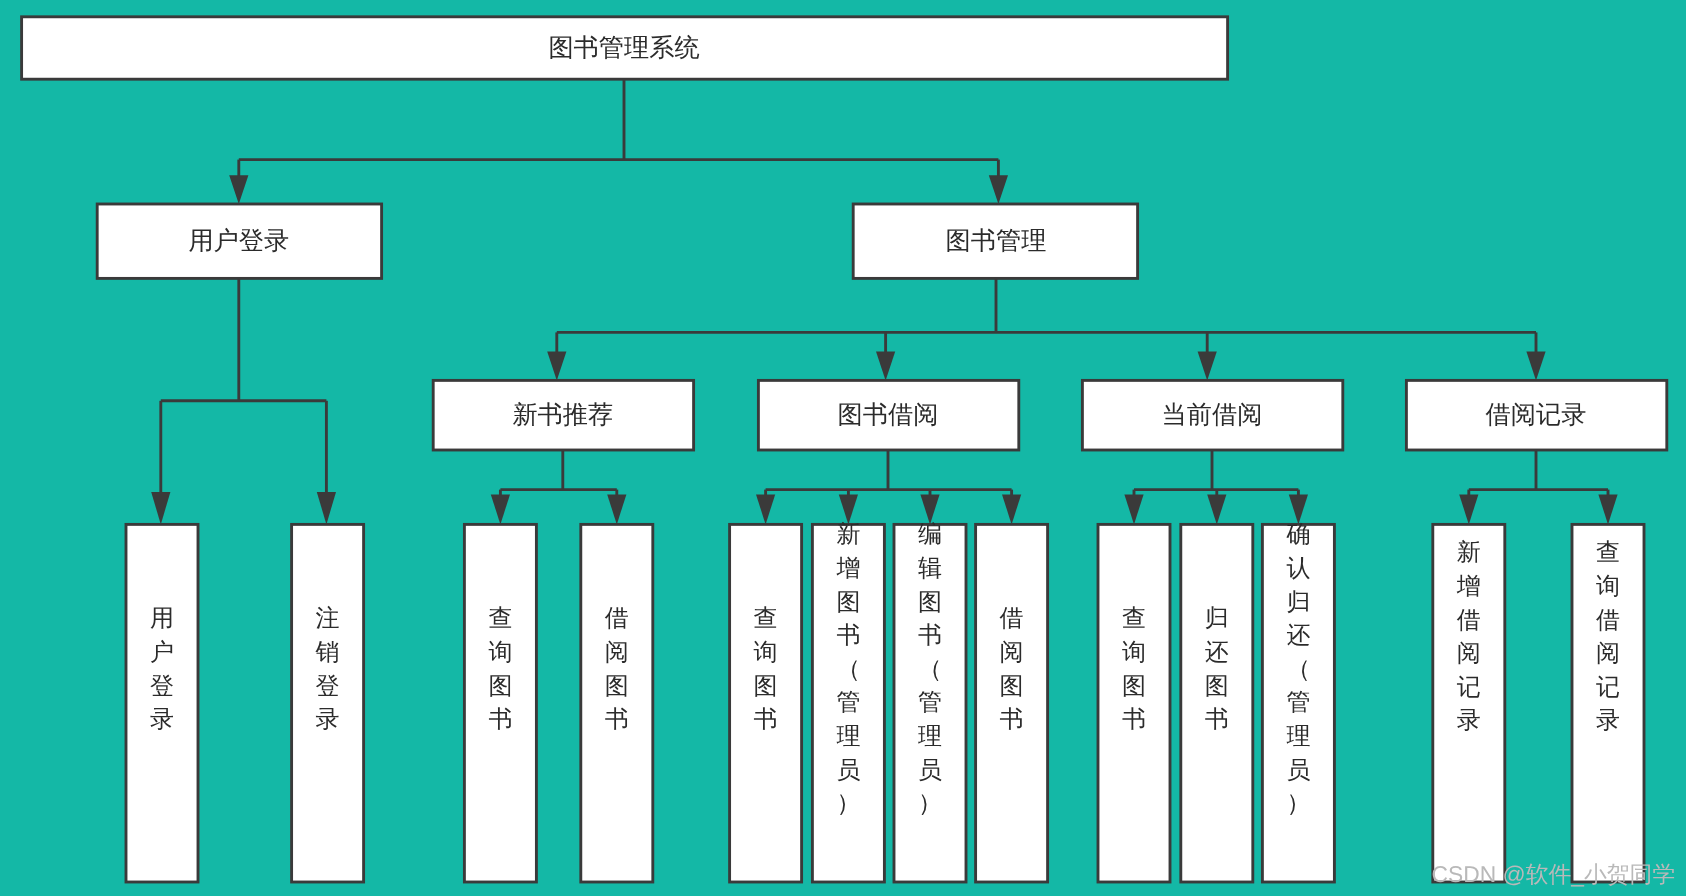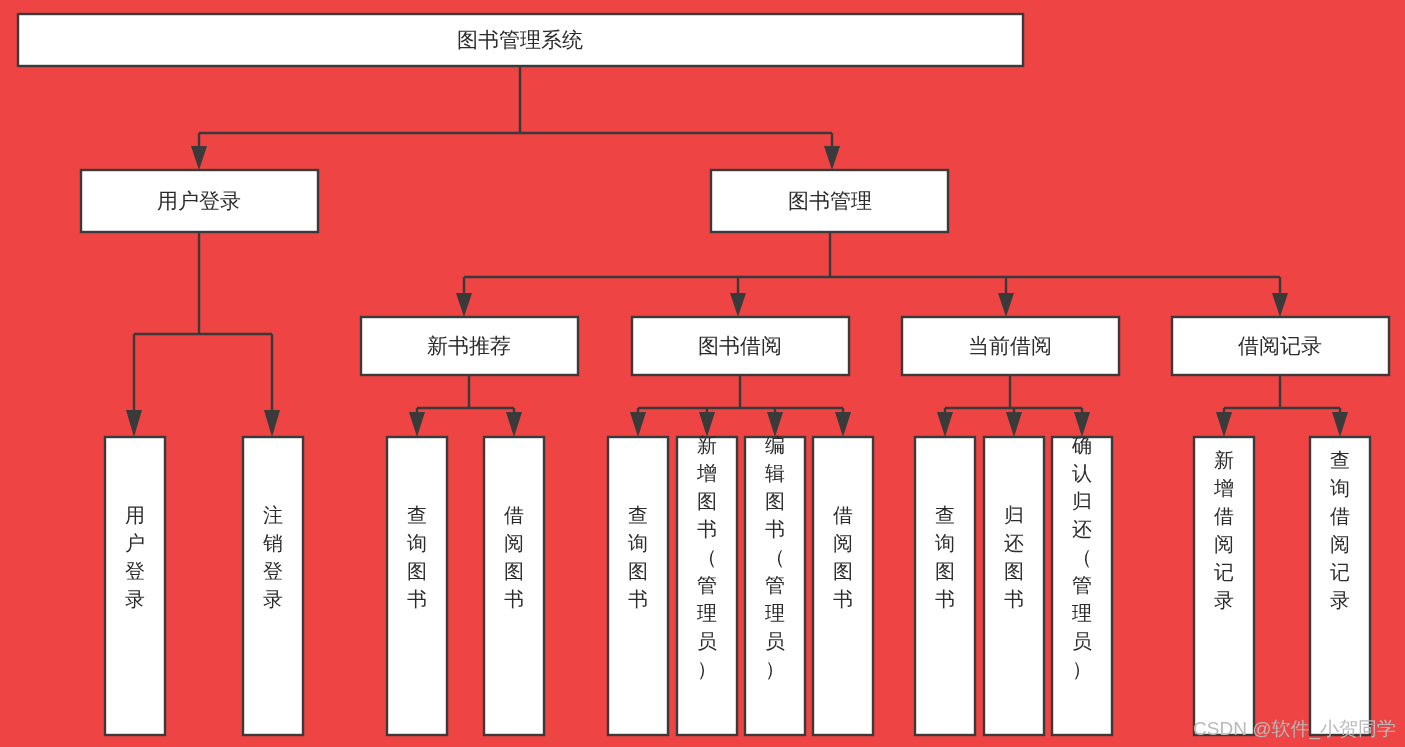--- a/index.html
+++ b/index.html
@@ -8,21 +8,21 @@
     padding: 0;
     background: #ffffff;
   }
   body {
     font-family: "Liberation Sans", "DejaVu Sans", sans-serif;
   }
   #diagram-root {
     position: relative;
     width: 1405px;
     height: 747px;
-    background: #ef4444;
+    background: #14b8a6;
     overflow: hidden;
   }
   svg.tree-canvas {
     position: absolute;
     left: 0;
     top: 0;
     width: 1405px;
     height: 747px;
   }
   .node-box {

